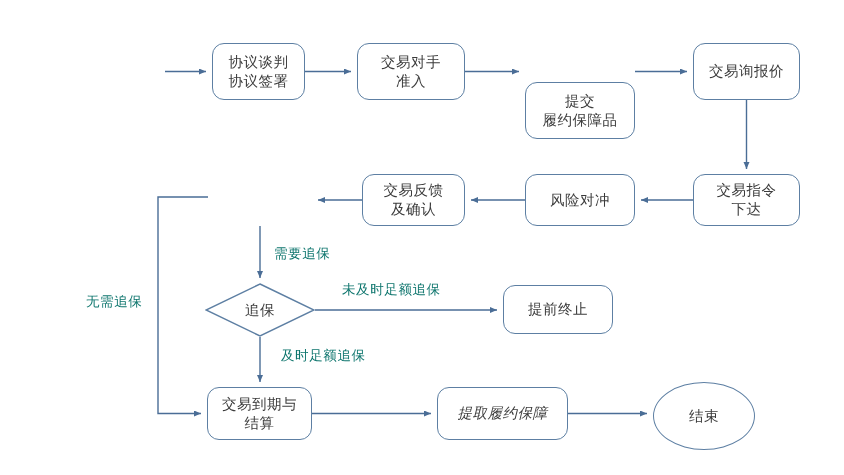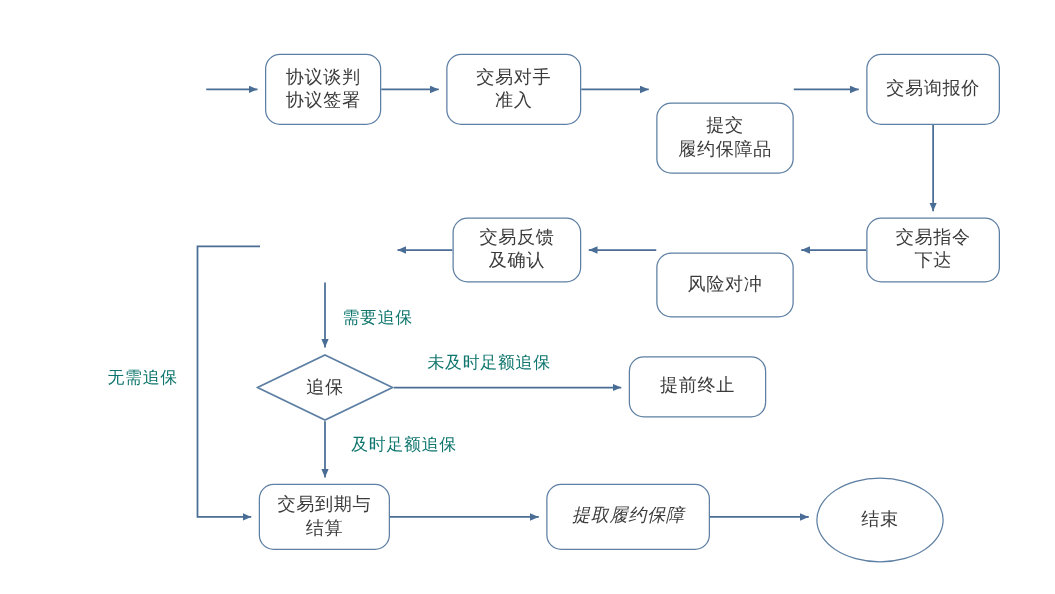--- a/index.html
+++ b/index.html
@@ -116,21 +116,21 @@
 准入</div>
 
   <div class="node rounded" style="left:525px; top:43px;  width:110px; height:57px;margin-top:39px;">提交
 履约保障品</div>
 
   <div class="node rounded" style="left:693px; top:43px;  width:107px; height:57px;">交易询报价</div>
 
   <div class="node rounded" style="left:693px; top:174px; width:107px; height:52px;">交易指令
 下达</div>
 
-  <div class="node rounded" style="left:525px; top:174px; width:110px; height:52px;margin-top:28px;">风险对冲</div>
+  <div class="node rounded" style="left:525px; top:174px; width:110px; height:52px;">风险对冲</div>
 
   <div class="node rounded" style="left:362px; top:174px; width:103px; height:52px;">交易反馈
 及确认</div>
 
 
   <div class="node diamond" style="left:205px; top:283px; width:110px; height:54px;">
     <svg class="diamond-shape" viewBox="0 0 110 54" preserveAspectRatio="none" xmlns="http://www.w3.org/2000/svg">
       <polygon points="55,1 109,27 55,53 1,27" fill="#ffffff" stroke="#5d7fa3" stroke-width="1.4"></polygon>
     </svg>
     <span class="diamond-label">追保</span>

